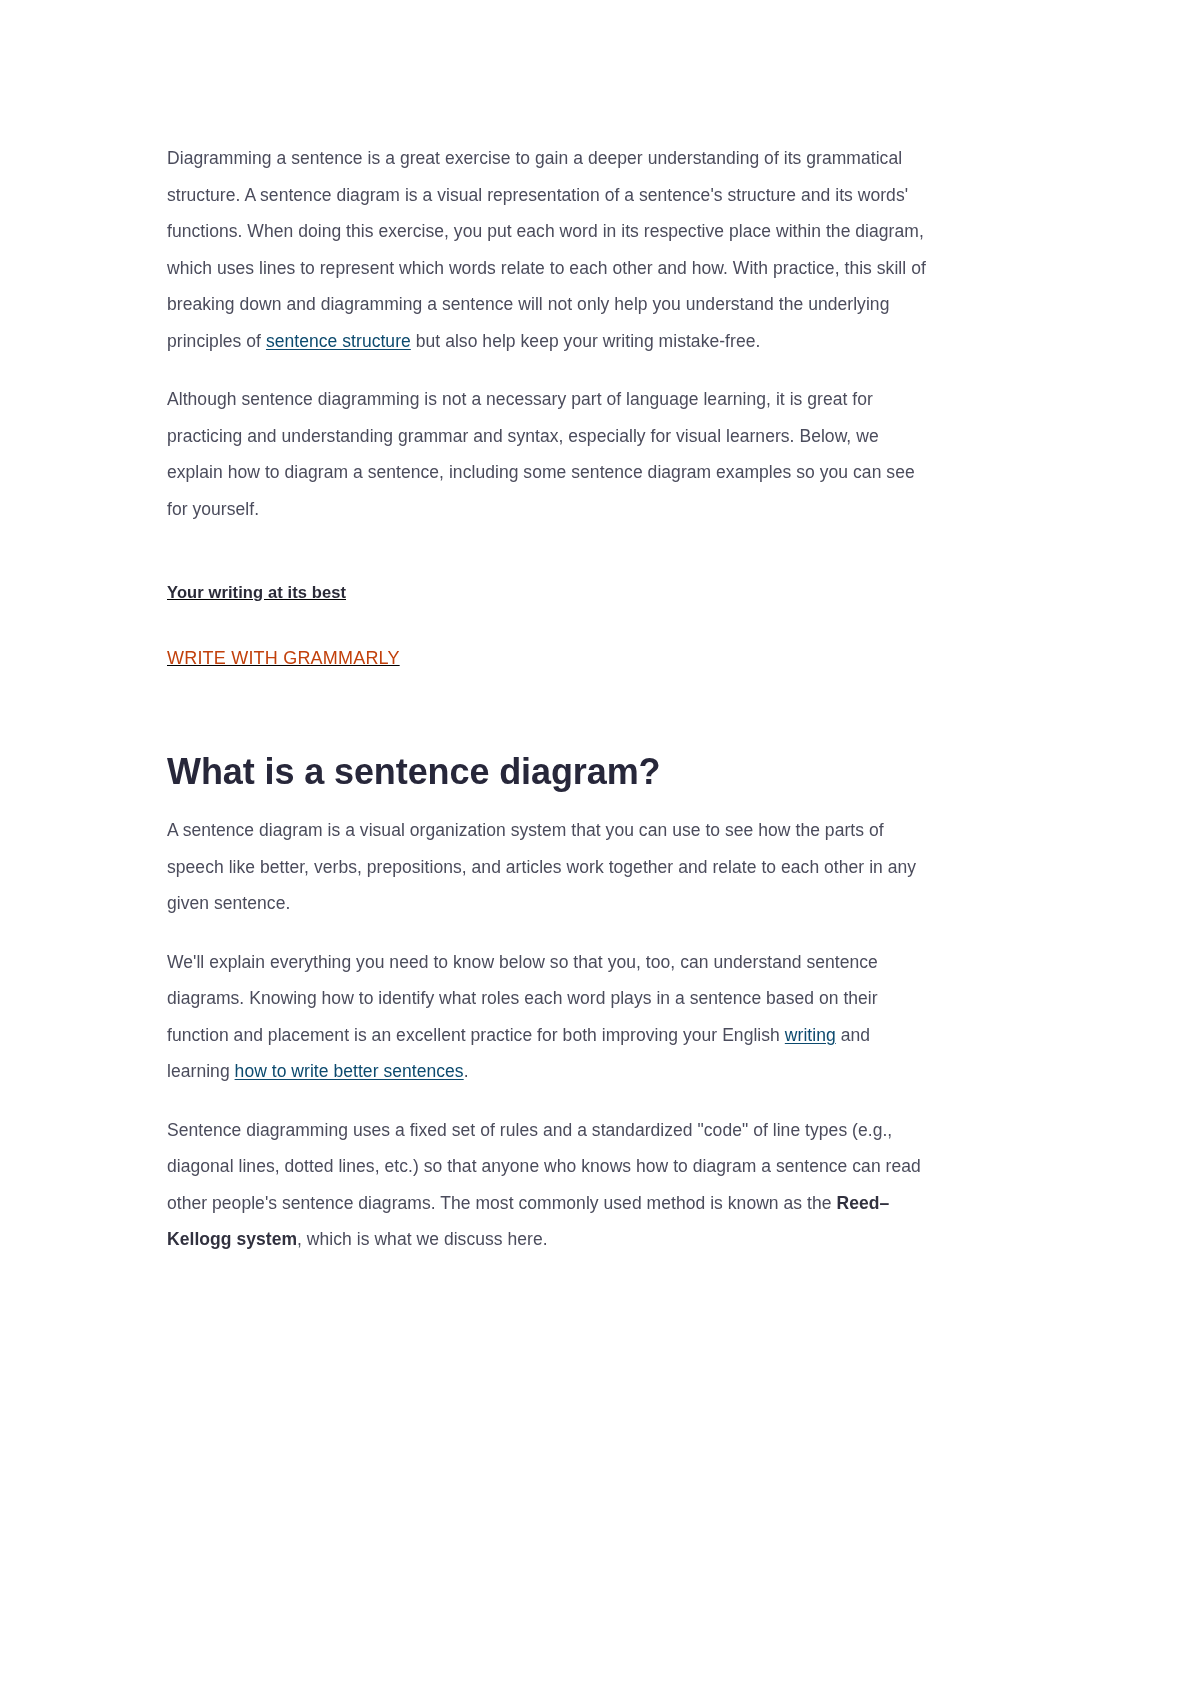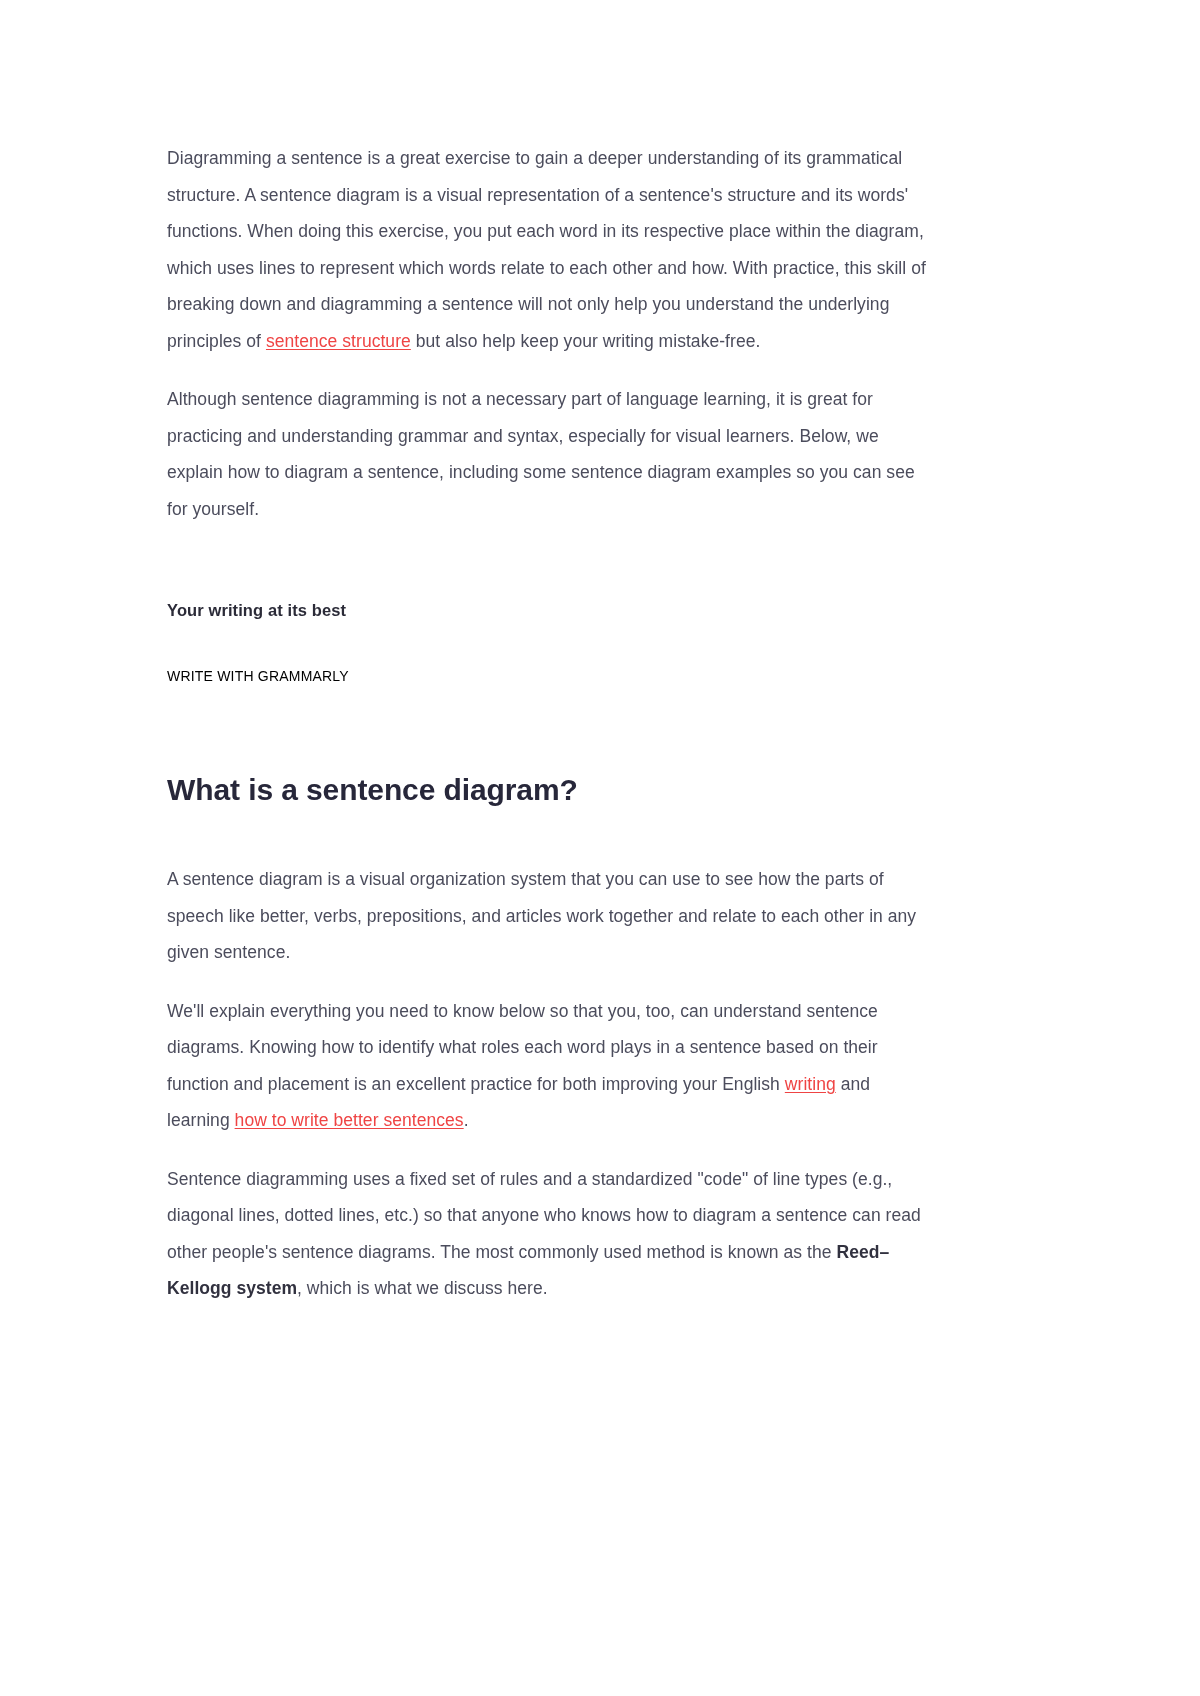--- a/index.html
+++ b/index.html
@@ -34,60 +34,61 @@
     line-height: 36.5px;
     color: #4b4c5c;
     font-stretch: condensed;
     letter-spacing: 0.05px;
     font-weight: 400;
   }
   p.body-text:last-child {
     margin-bottom: 0;
   }
   a.inline-link {
-    color: #ef4444;
+    color: #0c4a6e;
     text-decoration: underline;
     text-underline-offset: 2px;
     text-decoration-thickness: 1px;
     text-align: right;
   }
   strong.bold-term {
     color: #31313f;
     font-weight: 700;
   }
   .promo {
-    margin-top: 70px;
+    margin-top: 52px;
+    text-decoration: underline;
   }
   .promo-title {
     margin: 0;
     font-size: 16.5px;
     line-height: 26px;
     font-weight: 700;
     color: #2b2b38;
     letter-spacing: 0.1px;
   }
   .promo-sub {
     margin: 50px 0 0 0;
     font-size: 15.5px;
     line-height: 26px;
     color: #8b8d9e;
     font-weight: 400;
     letter-spacing: 0.15px;
   }
   .promo-cta {
     margin: 40px 0 0 0;
-    font-size: 14px;
+    font-size: 18px;
     line-height: 26px;
-    color: #000000;
+    color: #c2410c;
     font-weight: 400;
     letter-spacing: 0.2px;
   }
   h2.section-heading {
-    margin: 82px 0 52px 0;
-    font-size: 30px;
+    margin: 82px 0 21px 0;
+    font-size: 36px;
     line-height: 38px;
     font-weight: 700;
     color: #27273a;
     letter-spacing: -0.1px;
   }
   .after-heading {
     margin-top: 0;
   }
 </style>
 </head>

